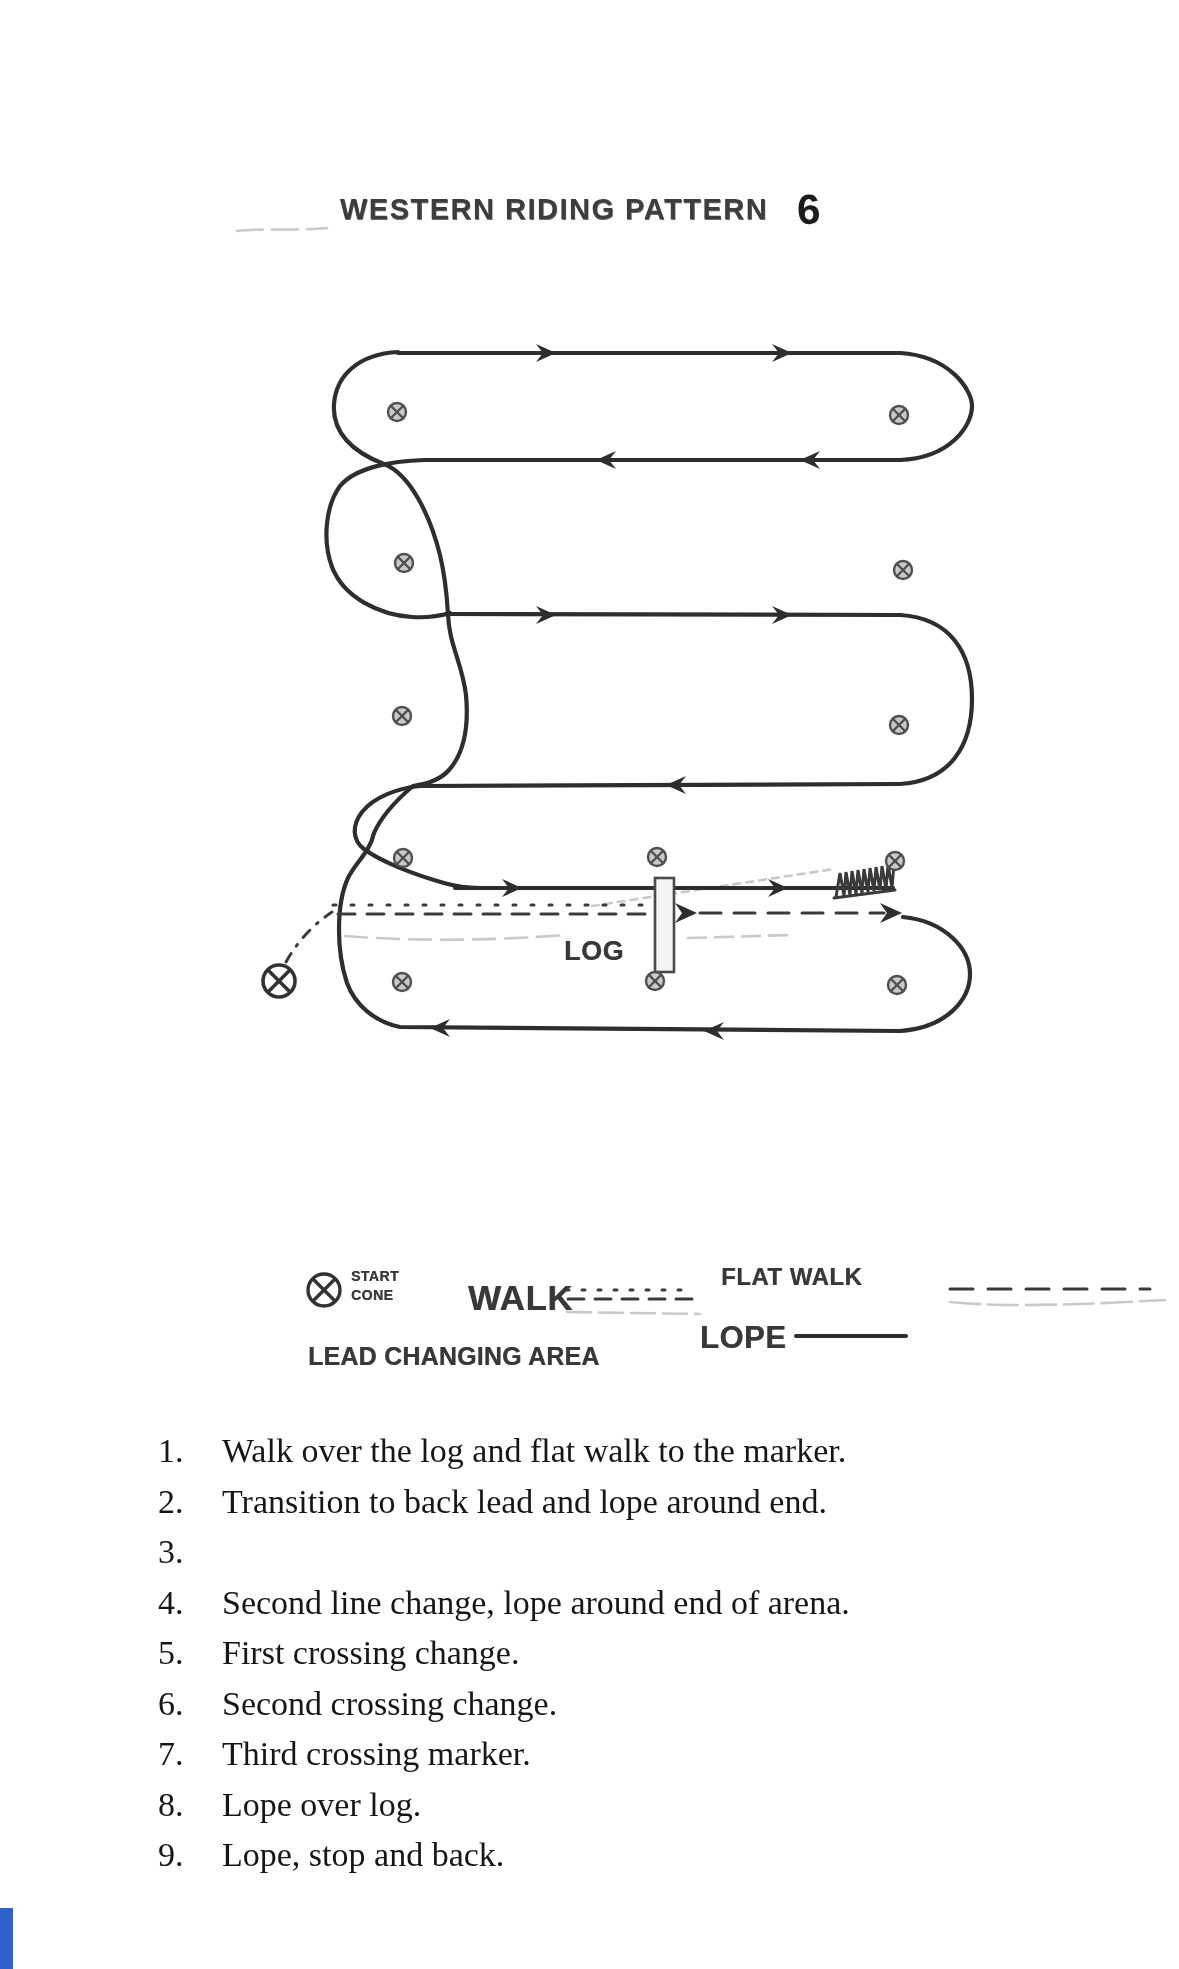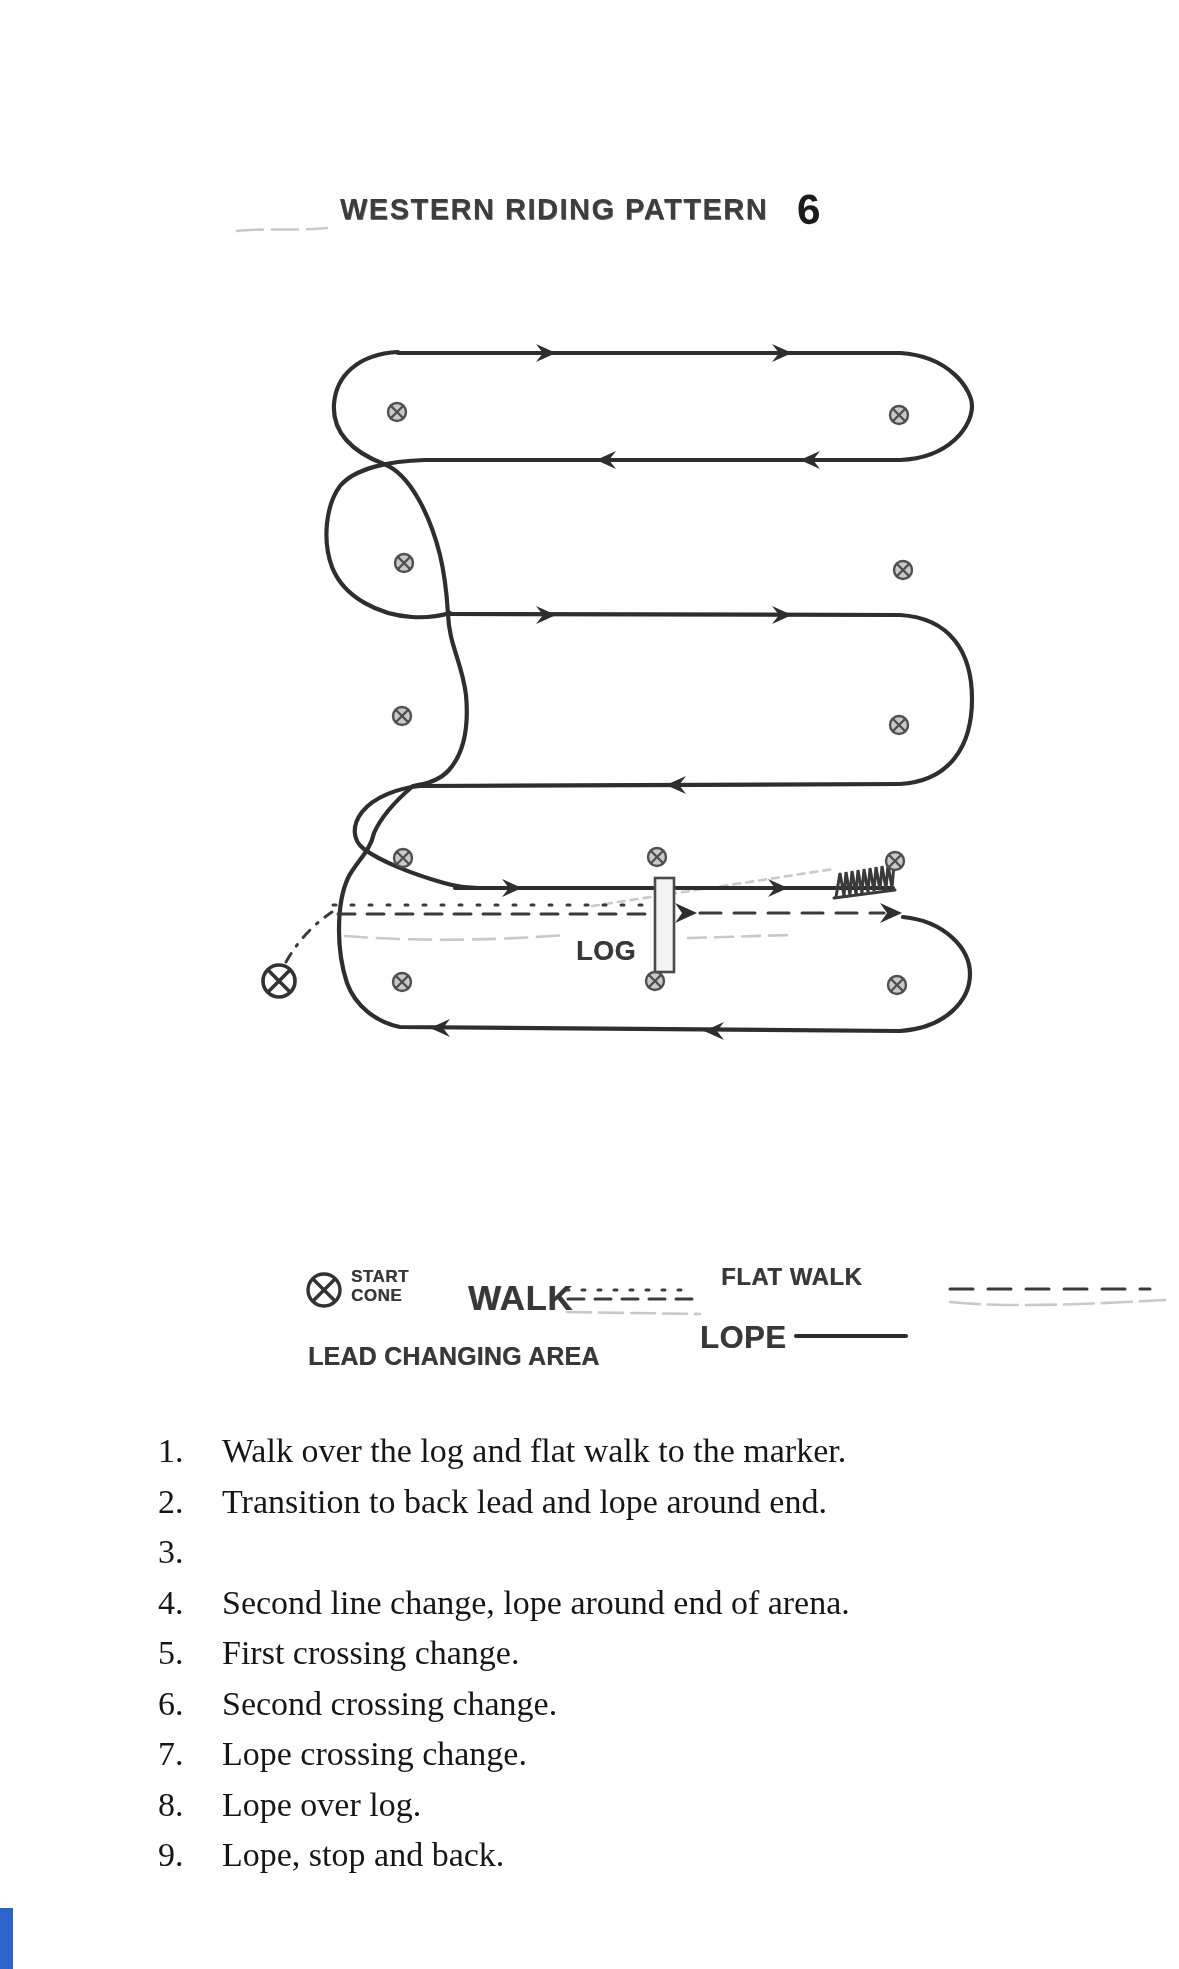--- a/index.html
+++ b/index.html
@@ -19,22 +19,22 @@
     transform:rotate(-3deg);
   }
   svg.diagram{top:0;left:0;width:1179px;height:1969px;}
   .stroke{fill:none;stroke:#2e2e2e;stroke-width:4.2;stroke-linecap:round;}
   .thin{fill:none;stroke:#3a3a3a;stroke-width:3;stroke-linecap:round;}
   .pencil{fill:none;stroke:#c9c9c9;stroke-width:2.6;stroke-linecap:round;}
   .ah{fill:#2e2e2e;stroke:none;}
   
   .stencil{font-weight:800;color:#383838;letter-spacing:0.5px;white-space:nowrap;
            text-shadow:0.4px 0.4px 0 #707070;}
-  .log-label{top:936px;left:576px;font-size:27px;}
-  .lg-start{top:1267px;left:351px;font-size:17px;line-height:19px;}
+  .log-label{top:936px;left:564px;font-size:27px;}
+  .lg-start{top:1267px;left:351px;font-size:14px;line-height:19px;}
   .lg-walk{top:1278px;left:468px;font-size:35px;}
   .lg-flat{top:1263px;left:721px;font-size:24px;}
   .lg-lope{top:1320px;left:700px;font-size:31px;}
   .lg-lead{top:1342px;left:308px;font-size:25px;letter-spacing:0.2px;}
   
   .list{top:1432px;left:158px;width:760px;font-family:"Liberation Serif", serif;
         font-size:34px;color:#161616;}
   .list .row{display:flex;height:50.5px;align-items:flex-start;}
   .list .num{width:46px;text-align:left;flex:0 0 46px;}
   .list .txt{padding-left:18px;white-space:nowrap;text-align:right;}
@@ -232,21 +232,21 @@
     <div class="row">
       <span class="num">5.</span>
       <span class="txt">First crossing change.</span>
     </div>
     <div class="row">
       <span class="num">6.</span>
       <span class="txt">Second crossing change.</span>
     </div>
     <div class="row">
       <span class="num">7.</span>
-      <span class="txt">Lope crossing change.</span>
+      <span class="txt">Third crossing marker.</span>
     </div>
     <div class="row">
       <span class="num">8.</span>
       <span class="txt">Lope over log.</span>
     </div>
     <div class="row">
       <span class="num">9.</span>
       <span class="txt">Lope, stop and back.</span>
     </div>
   </div>

